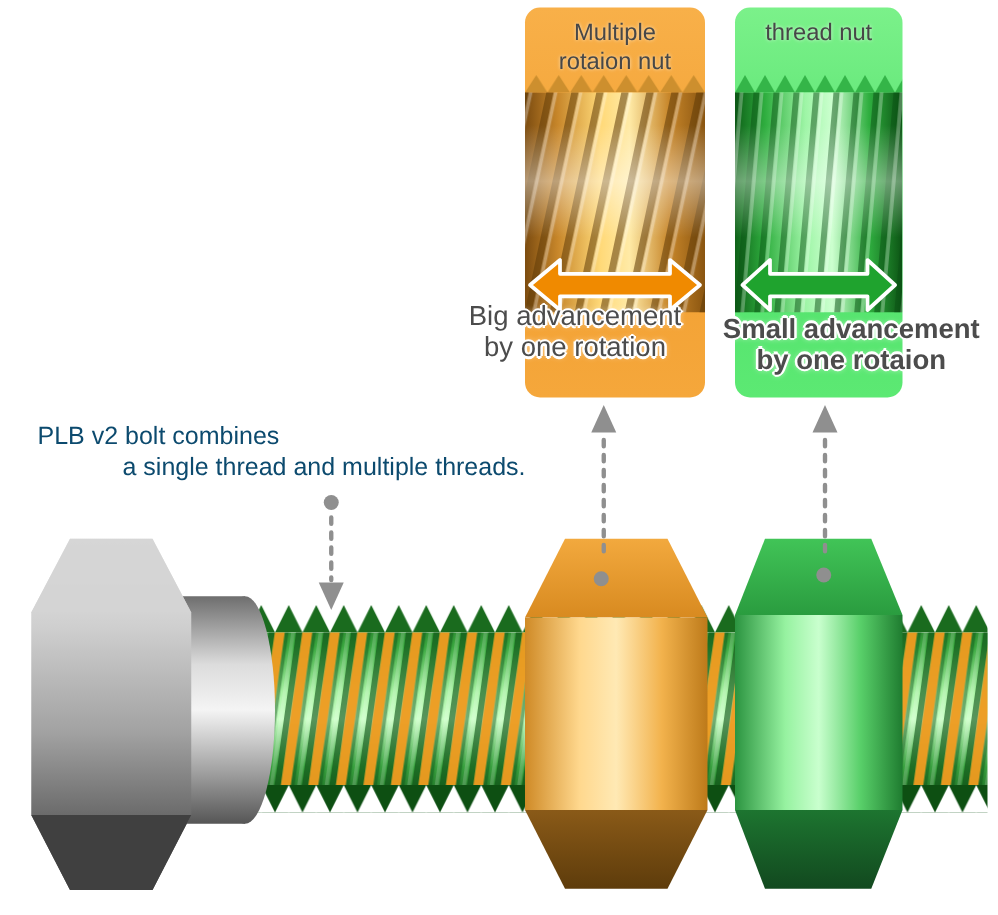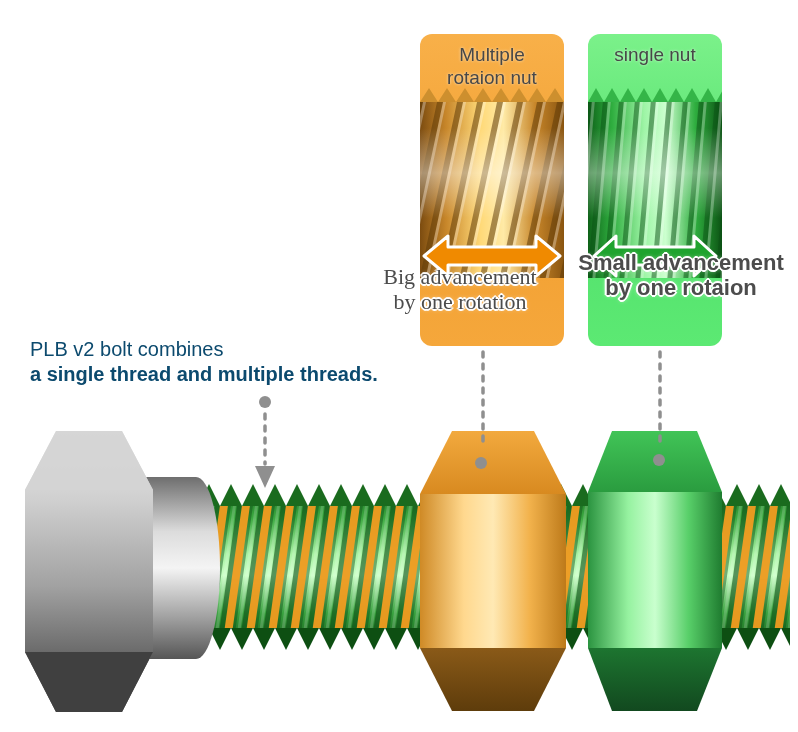--- a/index.html
+++ b/index.html
@@ -1,35 +1,35 @@
 <!DOCTYPE html>
 <html><head>
 <meta charset="utf-8">
 <style>
   html,body{margin:0;padding:0;background:#ffffff;}
   .canvas{position:relative;width:798px;height:732px;background:#ffffff;overflow:hidden;
           font-family:"Liberation Sans",sans-serif;}
   .layer{position:absolute;left:0;top:0;width:798px;height:732px;}
   .bolt-layer{z-index:1;}
   .connector-layer{z-index:2;}
-  .panel{position:absolute;top:6px;height:312px;border-radius:12px;z-index:3;overflow:hidden;margin-top:28px;}
+  .panel{position:absolute;top:6px;height:312px;border-radius:12px;z-index:3;overflow:hidden;}
   .panel-multi{left:420px;width:144px;background:linear-gradient(180deg,#f8b049 0%,#f2a032 55%,#f5a73b 100%);}
   .panel-single{left:588px;width:134px;background:linear-gradient(180deg,#7bf18a 0%,#52e06c 55%,#5ce973 100%);}
   .panel-title{position:absolute;top:9px;left:0;width:100%;text-align:center;font-size:19px;line-height:23px;
                color:#474747;text-shadow:0 0 3px rgba(255,255,255,.7);}
   .texture{position:absolute;left:0;top:54px;width:100%;height:190px;display:block;}
   .arrow{position:absolute;left:0;top:196px;width:100%;height:52px;display:block;}
   .caption{position:absolute;z-index:4;transform:translateX(-50%);text-align:center;white-space:nowrap;
            font-size:22px;line-height:25px;color:#4c4c4c;
            text-shadow:-2px 0 0 #fff,2px 0 0 #fff,0 -2px 0 #fff,0 2px 0 #fff,
                        -1px -1px 0 #fff,1px 1px 0 #fff,1px -1px 0 #fff,-1px 1px 0 #fff,0 0 5px #fff;}
-  .caption-multi{left:460px;top:264px;font-family:Liberation Serif, serif;}
+  .caption-multi{left:460px;top:240px;}
   .caption-single{left:681px;top:250px;font-weight:bold;}
   .description{position:absolute;left:30px;top:337px;z-index:3;font-size:20px;line-height:25px;color:#0c4a6e;}
-  .description .indent{font-weight:bold;}
+  .description .indent{margin-left:68px;}
 </style>
 </head>
 <body>
 
 <div class="canvas">
 
   <svg class="layer bolt-layer" viewBox="0 0 798 732">
     <defs>
       <linearGradient id="shaftGrad" x1="0" y1="484" x2="0" y2="650" gradientUnits="userSpaceOnUse">
         <stop offset="0" stop-color="#17661c"></stop>
@@ -179,21 +179,21 @@
       <rect x="0" y="14" width="144" height="176" fill="url(#goldStripes)"></rect>
       <rect x="0" y="40" width="144" height="90" fill="url(#goldShine)"></rect>
     </svg>
     <svg class="arrow" viewBox="0 0 144 52">
       <polygon points="4,26 28,6 28,17 116,17 116,6 140,26 116,46 116,35 28,35 28,46" stroke="#ffffff" stroke-width="3" stroke-linejoin="round" fill="#F08A00"></polygon>
     </svg>
   </div>
 
   <div class="panel panel-single">
     <div class="panel-title">
-      <div>single nut</div>
+      <div>thread nut</div>
     </div>
     <svg class="texture" viewBox="0 0 134 190" preserveAspectRatio="none">
       <defs>
         <linearGradient id="greenTexGrad" x1="0" y1="0" x2="134" y2="0" gradientUnits="userSpaceOnUse">
           <stop offset="0" stop-color="#0e6118"></stop>
             <stop offset="0.18" stop-color="#2fae3f"></stop>
           <stop offset="0.42" stop-color="#9ef5a6"></stop>
             <stop offset="0.58" stop-color="#ccffcf"></stop>
           <stop offset="0.8" stop-color="#2fae3f"></stop>
             <stop offset="1" stop-color="#0c5414"></stop>

